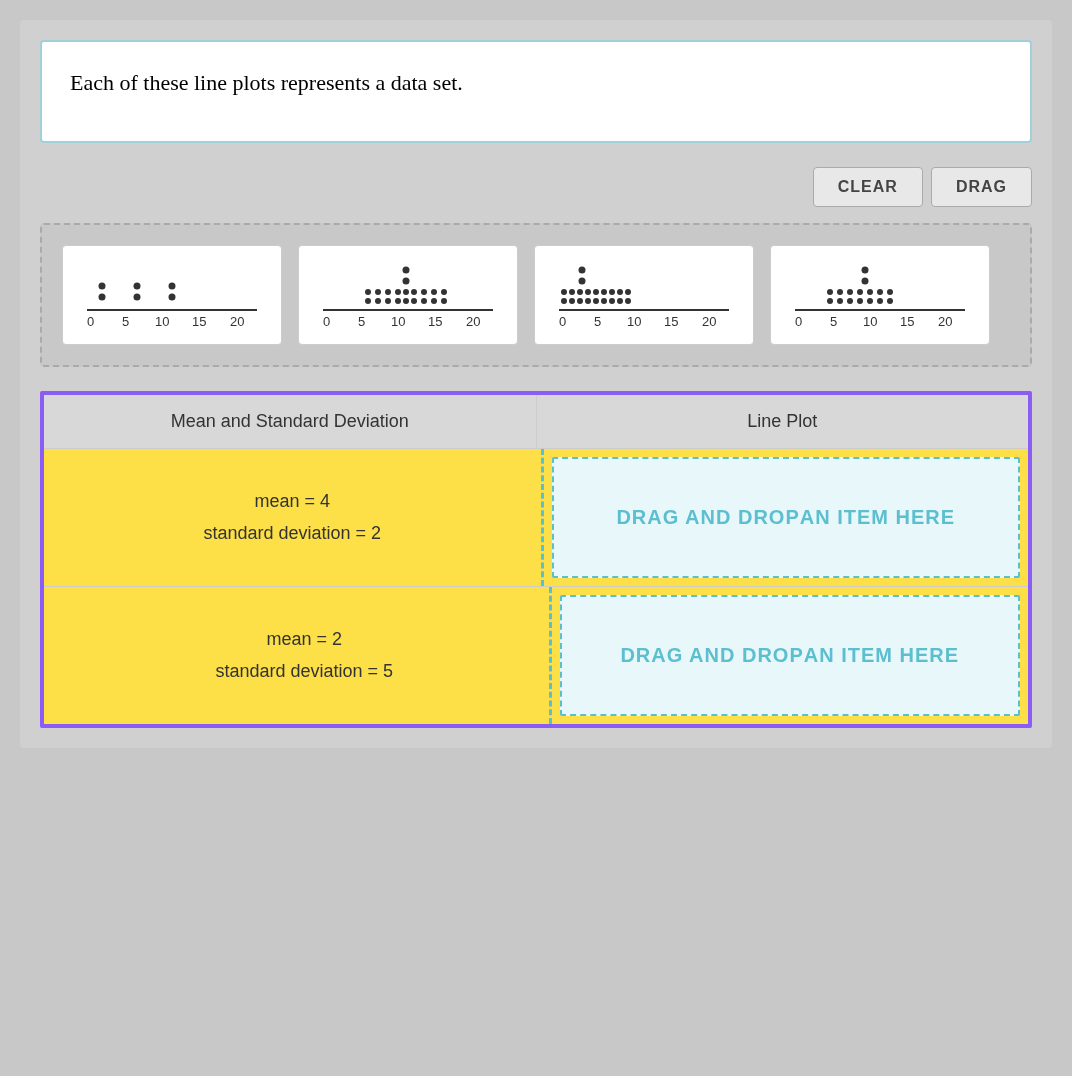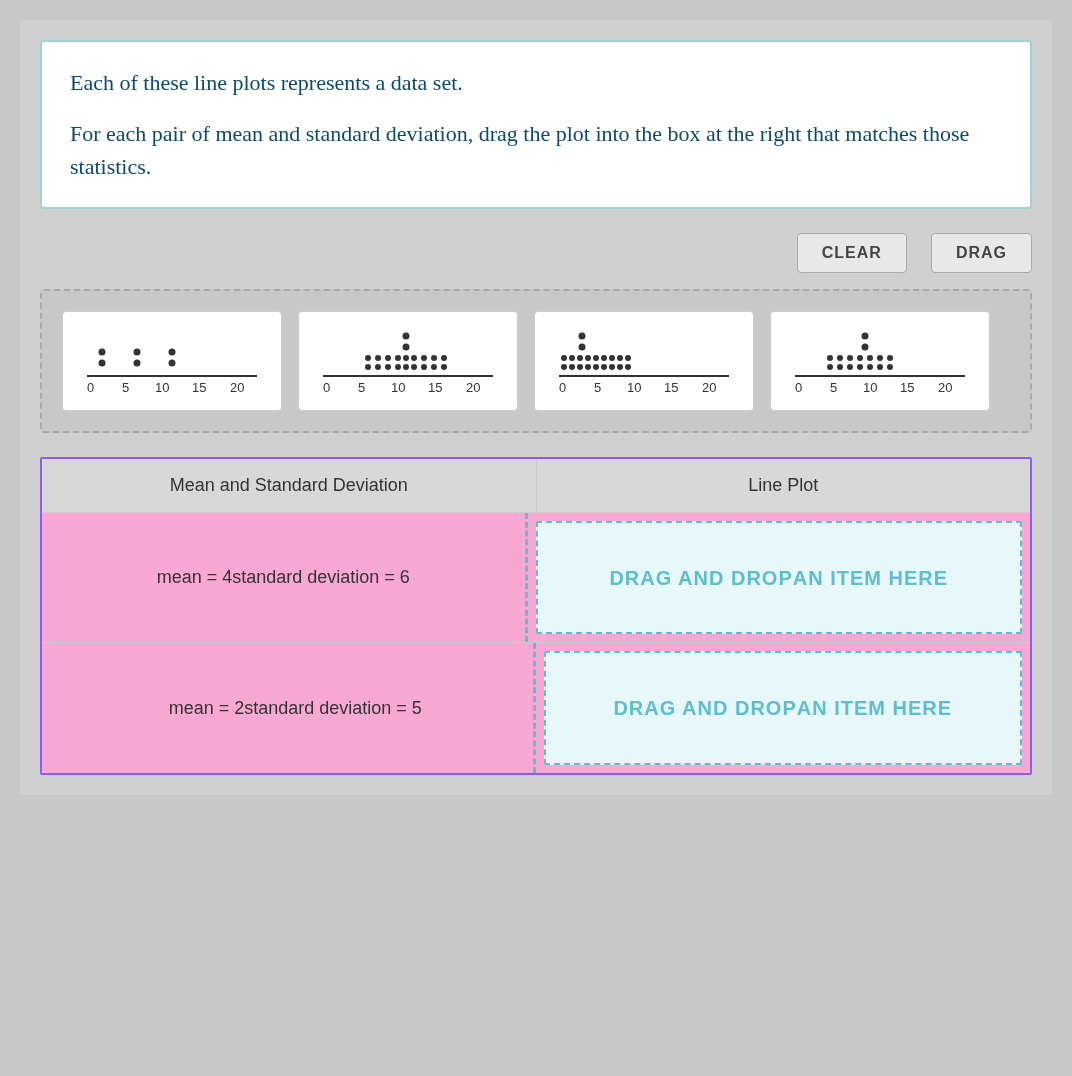--- a/index.html
+++ b/index.html
@@ -27,28 +27,28 @@
       background: white;
       border: 2px solid #a0d0d8;
       border-radius: 4px;
       padding: 24px 28px;
       margin-bottom: 24px;
     }
 
     .instructions-text {
       font-size: 22px;
       line-height: 1.5;
-      color: #0c4a6e;
+      color: #000000;
     }
 
     
     .buttons-row {
       display: flex;
       justify-content: flex-end;
-      gap: 24px;
+      gap: 8px;
       margin-bottom: 16px;
     }
 
     .action-button {
       background: #e8e8e8;
       border: 1px solid #aaa;
       border-radius: 4px;
       padding: 10px 24px;
       font-size: 16px;
       font-weight: bold;
@@ -83,22 +83,22 @@
     }
 
     
     .plot-svg {
       width: 180px;
       height: 70px;
     }
 
     
     .table-section {
-      background: #f9a8d4;
-      border: 2px solid #8b5cf6;
+      background: #fde047;
+      border: 4px solid #8b5cf6;
       border-radius: 2px;
       overflow: hidden;
     }
 
     .table-header-row {
       display: flex;
       background: #d8d8d8;
       border-bottom: 1px solid #ccc;
     }
 
@@ -126,24 +126,24 @@
     }
 
     .table-data-row:last-child {
       border-bottom: none;
       margin-left: 16px;
     }
 
     .table-left-cell {
       flex: 1;
       display: flex;
-      flex-direction: row;
+      flex-direction: column;
       align-items: center;
       justify-content: center;
-      padding: 20px;
+      padding: 36px;
       border-right: 3px dashed #5bbfd0;
       font-size: 18px;
       color: #333;
       font-family: Arial, sans-serif;
       line-height: 1.8;
     }
 
     .table-right-cell {
       flex: 1;
       display: flex;
@@ -167,21 +167,20 @@
     }
   </style>
 </head>
 <body>
 
 <div class="main-container">
 
   <div class="instructions-box">
     <p class="instructions-text">Each of these line plots represents a data set.</p>
     <br>
-    <p class="instructions-text">For each pair of mean and standard deviation, drag the plot into the box at the right that matches those statistics.</p>
   </div>
 
   <div class="buttons-row">
     <button class="action-button">CLEAR</button>
     <button class="action-button">DRAG</button>
   </div>
 
   <div class="drag-source-area">
 
     <div class="plot-card" draggable="true">
@@ -317,21 +316,21 @@
   <div class="table-section">
 
     <div class="table-header-row">
       <div class="table-header-cell left">Mean and Standard Deviation</div>
       <div class="table-header-cell right">Line Plot</div>
     </div>
 
     <div class="table-data-row">
       <div class="table-left-cell">
         <span>mean = 4</span>
-        <span>standard deviation = 6</span>
+        <span>standard deviation = 2</span>
       </div>
       <div class="table-right-cell">
         <div class="drag-drop-text">DRAG AND DROP</div>
         <div class="drag-drop-text">AN ITEM HERE</div>
       </div>
     </div>
 
     <div class="table-data-row">
       <div class="table-left-cell">
         <span>mean = 2</span>

